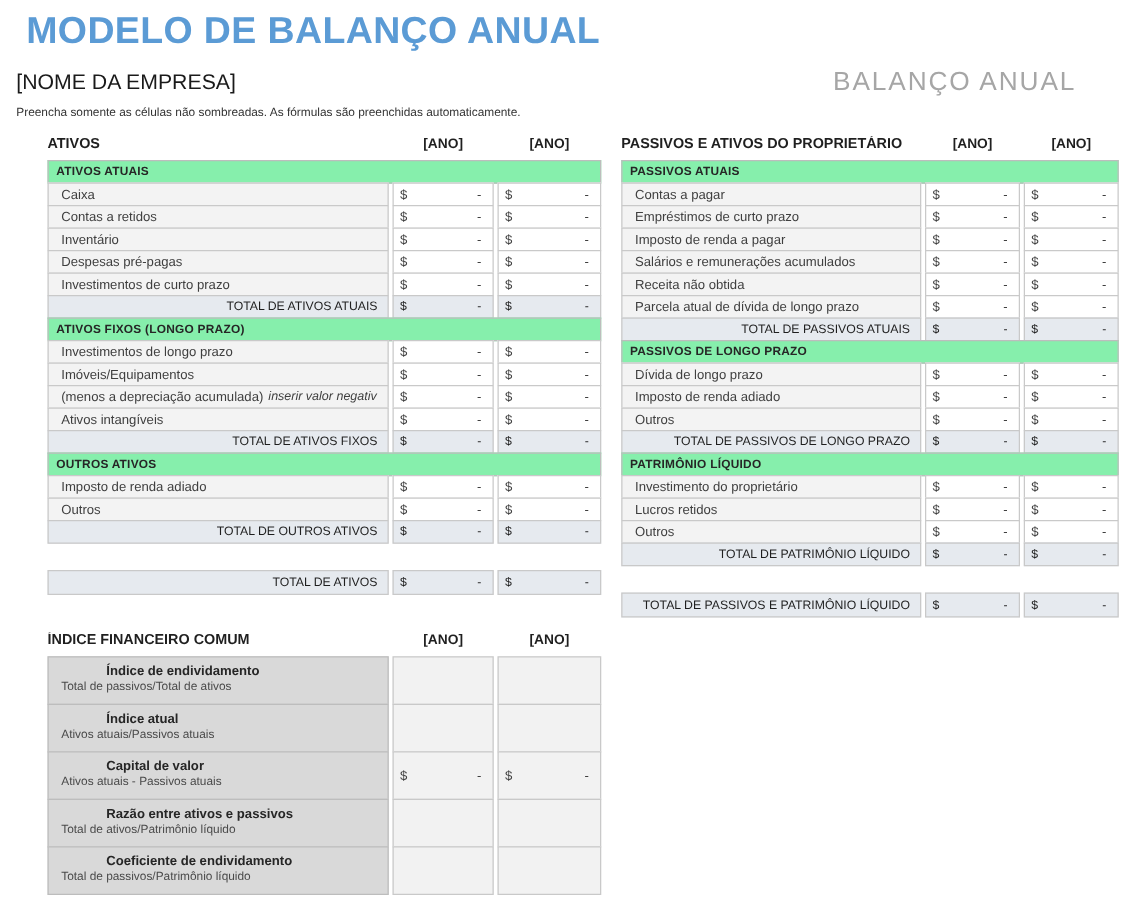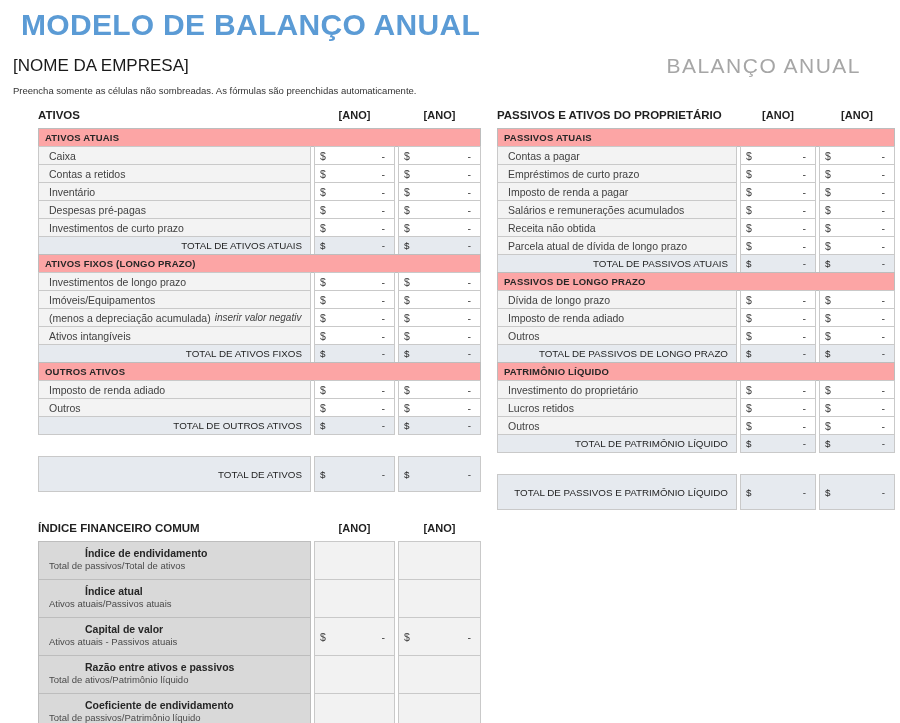--- a/index.html
+++ b/index.html
@@ -29,30 +29,30 @@
 
   .row { height:19px; }
   .row + .row { margin-top:-1px; }
   .cell {
     border:1px solid #c9c9c9; display:flex; align-items:center;
     font-size:10.5px; color:#3f3f3f; overflow:hidden; box-sizing:border-box;
   }
   .cell.label { background:#f3f3f3; padding-left:10px; white-space:nowrap; }
   .cell.label .itemnote { font-style:italic; font-size:10px; margin-left:4px; white-space:nowrap; }
   .cell.section-bar {
-    background:#fca5a5; font-weight:700; font-size:9.5px; color:#262626;
+    background:#86efac; font-weight:700; font-size:9.5px; color:#262626;
     padding-left:6px; letter-spacing:.2px; border-color:#bdbdbd;
   }
   .cell.amount { background:#ffffff; justify-content:space-between; padding:0 9px 0 5px; }
   .cell.amount.shaded { background:#e6eaef; }
   .cell.amount.gray { background:#f2f2f2; }
   .total-row .cell { background:#e6eaef; font-weight:400; font-size:9.8px; color:#1f1f1f; }
   .cell.total-label { justify-content:flex-end; padding-right:8px; white-space:nowrap; }
   .grand { margin-top:21px; }
-  .grand .row { height:36px; }
+  .grand .row { height:20px; }
 
   .ratios-wrap { margin-top:26px; }
   .ratio-row { height:39px; }
   .ratio-row + .ratio-row { margin-top:-1px; }
   .cell.ratio-label {
     background:#d9d9d9; display:block; padding:5px 0 0 10px; border-color:#bdbdbd;
   }
   .ratio-name { font-weight:700; font-size:10.5px; color:#262626; line-height:13px;padding-left:36px; }
   .ratio-formula { font-size:9.5px; color:#4a4a4a; line-height:12px; }
 </style>

